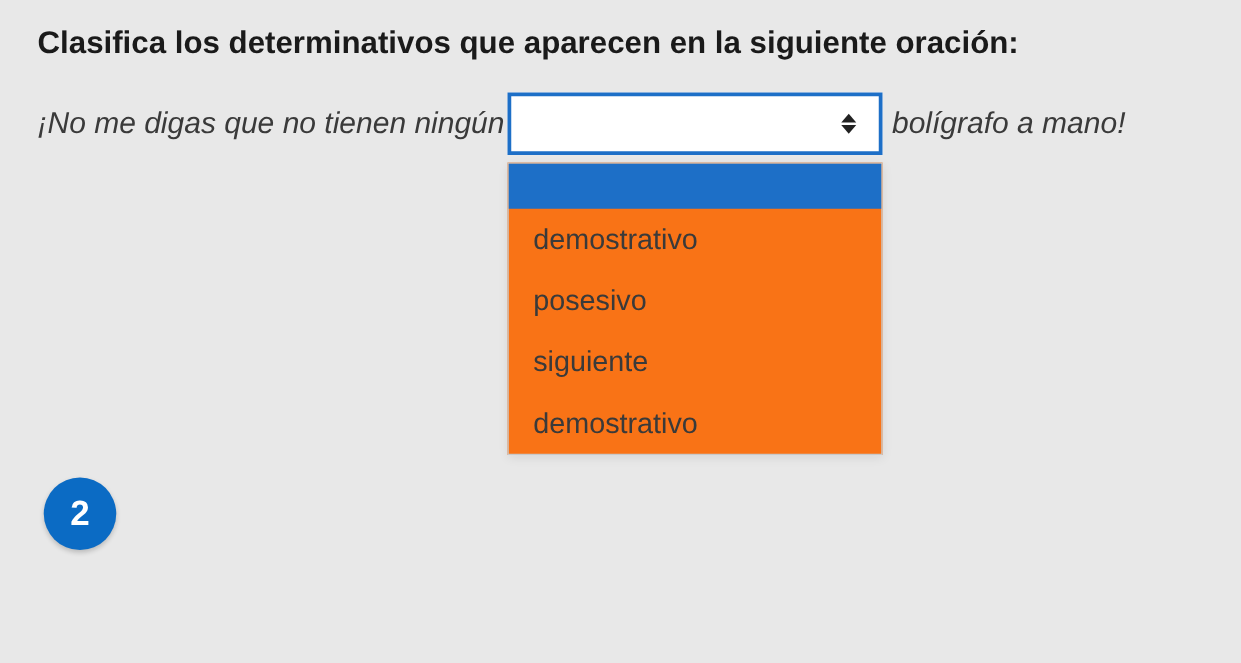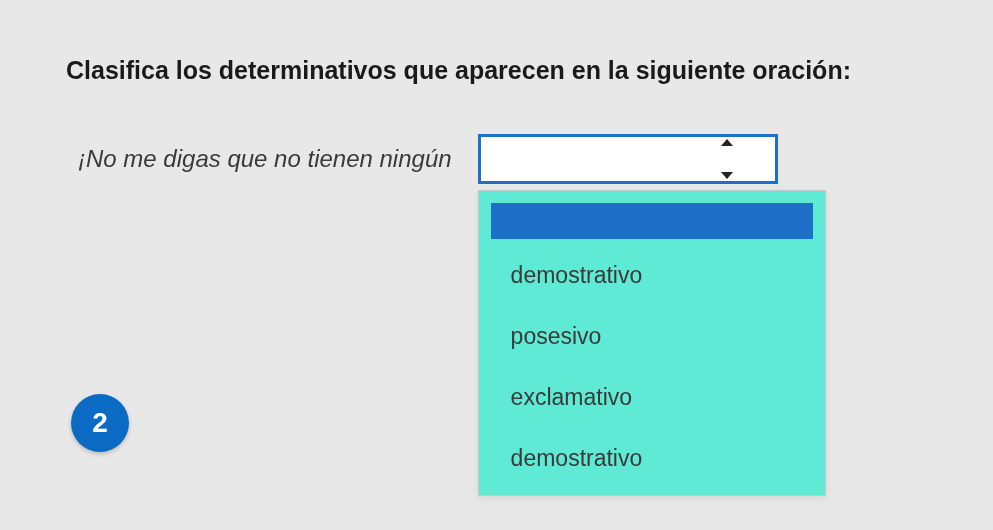--- a/index.html
+++ b/index.html
@@ -1,17 +1,17 @@
 <!DOCTYPE html>
 <html><head>
   <meta charset="utf-8">
   <style>
     * {
       box-sizing: border-box;
-      margin: 12px;
+      margin: 0;
       padding: 0;
     }
     body {
       font-family: Arial, Helvetica, sans-serif;
       background: #e8e8e8;
       width: 993px;
       height: 530px;
       padding: 20px 30px;
       position: relative;
       color: #2a2a2a;
@@ -70,22 +70,22 @@
       width: 0;
       height: 0;
       border-left: 6px solid transparent;
       border-right: 6px solid transparent;
       border-top: 7px solid #222;
     }
     .dropdown {
       position: absolute;
       top: 56px;
       left: 0;
-      width: 348px;
-      background: #5eead4;
+      width: 300px;
+      background: #f97316;
       border: 1px solid #c9c9c9;
       box-shadow: 0 2px 8px rgba(0,0,0,0.08);
       font-style: normal;
       z-index: 10;
     }
     .option {
       padding: 11px 16px 11px 20px;
       font-size: 23px;
       color: #3a3a3a;
       cursor: pointer;
@@ -126,20 +126,21 @@
       <span class="sort-icon">
         <span class="tri-up"></span>
         <span class="tri-down"></span>
       </span>
     </span>
 
     <div class="dropdown">
       <div class="option highlight"></div>
       <div class="option">demostrativo</div>
       <div class="option">posesivo</div>
-      <div class="option">exclamativo</div>
+      <div class="option">siguiente</div>
       <div class="option">demostrativo</div>
     </div>
   </span>
 
+  <span class="sentence-after">bolígrafo a mano!</span>
 </div>
 
 <div class="badge">2</div>
 
 </body></html>

